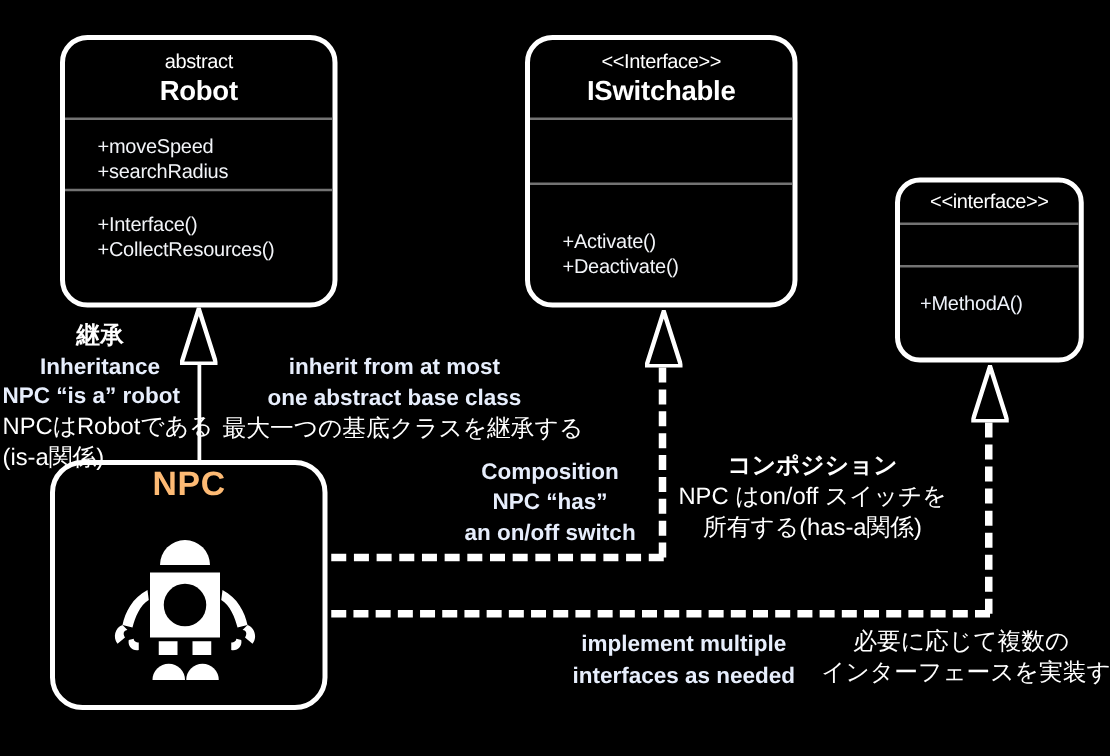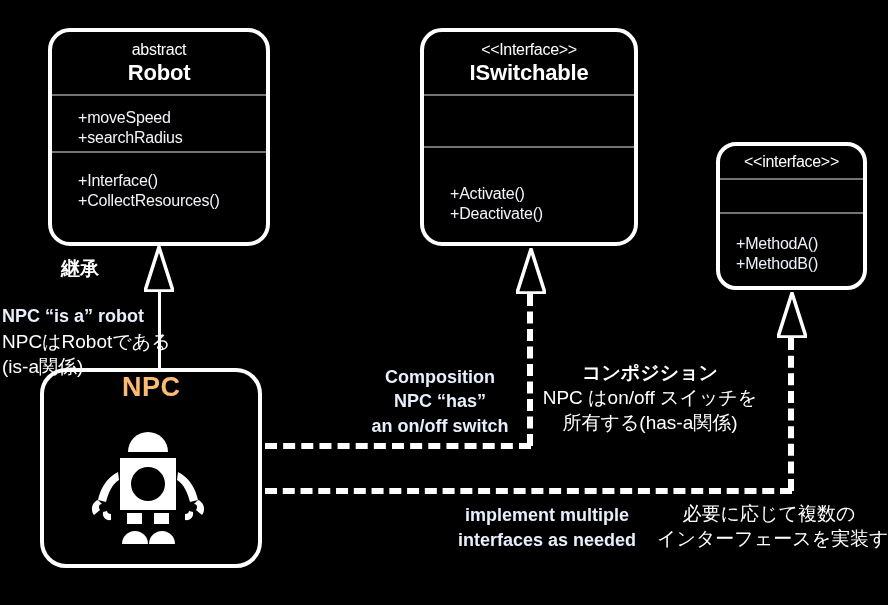--- a/index.html
+++ b/index.html
@@ -166,21 +166,20 @@
   </div>
 
   <div class="uml-box" style="left:716px; top:142px; width:151px; height:148px; border-radius:20px;">
     <div class="uml-compartment" style="height:32px; padding-top:6px;">
       <div class="uml-stereotype">&lt;&lt;interface&gt;&gt;</div>
     </div>
     <div class="uml-compartment uml-divider" style="height:34px;">
     </div>
     <div class="uml-compartment uml-divider" style="height:74px; padding-top:20px; padding-left:16px;">
       <div class="uml-member blue">+MethodA()</div>
-      <div class="uml-member blue">+MethodB()</div>
     </div>
   </div>
 
   <div class="uml-box" style="left:40px; top:368px; width:222px; height:200px; border-radius:26px;">
   </div>
   <div class="npc-label" style="left:122px; top:372px;">NPC</div>
 
   <div class="robot-wrap" style="left:78px; top:428px; width:140px; height:120px;">
     <svg width="140" height="120" viewBox="0 0 140 120" aria-hidden="true">
 
@@ -223,27 +222,33 @@
   <div class="tri" style="left:777px; top:292px; width:30px; height:46px;">
     <svg width="30" height="46" viewBox="0 0 30 46" aria-hidden="true">
       <polygon points="15,1 29,45 1,45" fill="none" stroke="#ffffff" stroke-width="3.5"></polygon>
     </svg>
   </div>
   <div class="dash-v" style="left:788px; top:338px; height:153px;"></div>
   <div class="dash-h" style="left:265px; top:488px; width:527px;"></div>
 
   <div class="ann center" style="left:0px; top:256px; width:160px;">
     <span class="ja">継承</span>
+    <span class="en-b">Inheritance</span>
   </div>
   <div class="ann left" style="left:2px; top:304px; width:200px;">
     <span class="en">NPC “is a” robot</span>
     <span class="ja-n">NPCはRobotである</span>
     <span class="ja-n">(is-a関係)</span>
   </div>
 
+  <div class="ann center" style="left:178px; top:281px; width:275px;">
+    <span class="en">inherit from at most</span>
+    <span class="en">one abstract base class</span>
+    <span class="ja-n">最大一つの基底クラスを継承する</span>
+  </div>
 
   <div class="ann center" style="left:360px; top:365px; width:160px;">
     <span class="en-b">Composition</span>
     <span class="en">NPC “has”</span>
     <span class="en">an on/off switch</span>
   </div>
 
   <div class="ann center" style="left:537px; top:360px; width:226px;">
     <span class="ja">コンポジション</span>
     <span class="ja-n">NPC はon/off スイッチを</span>

